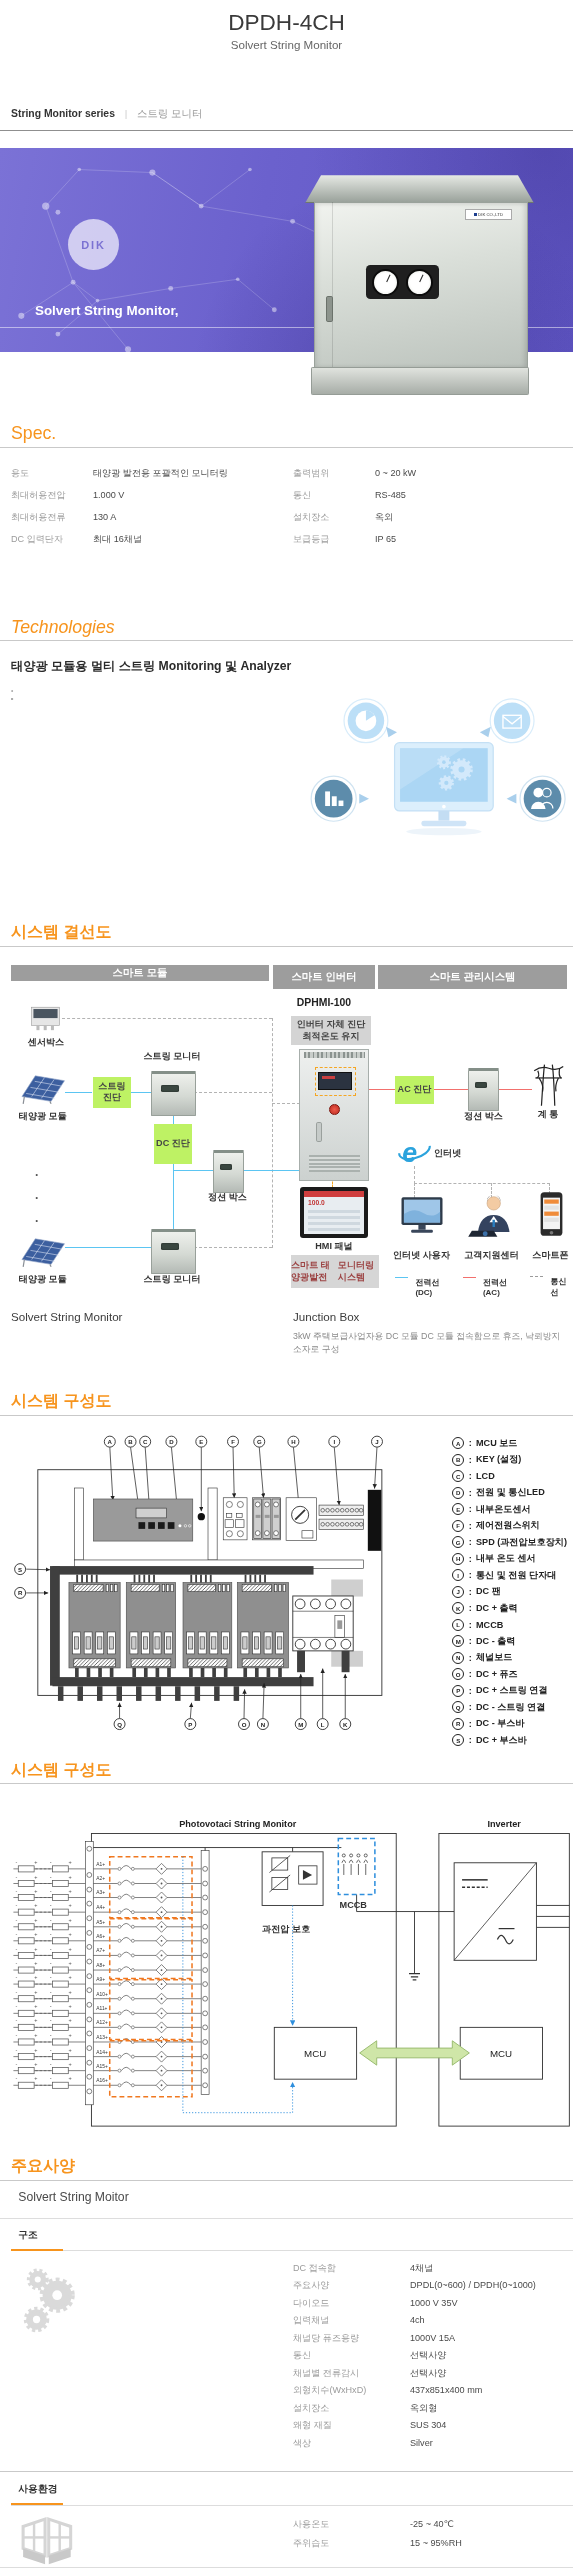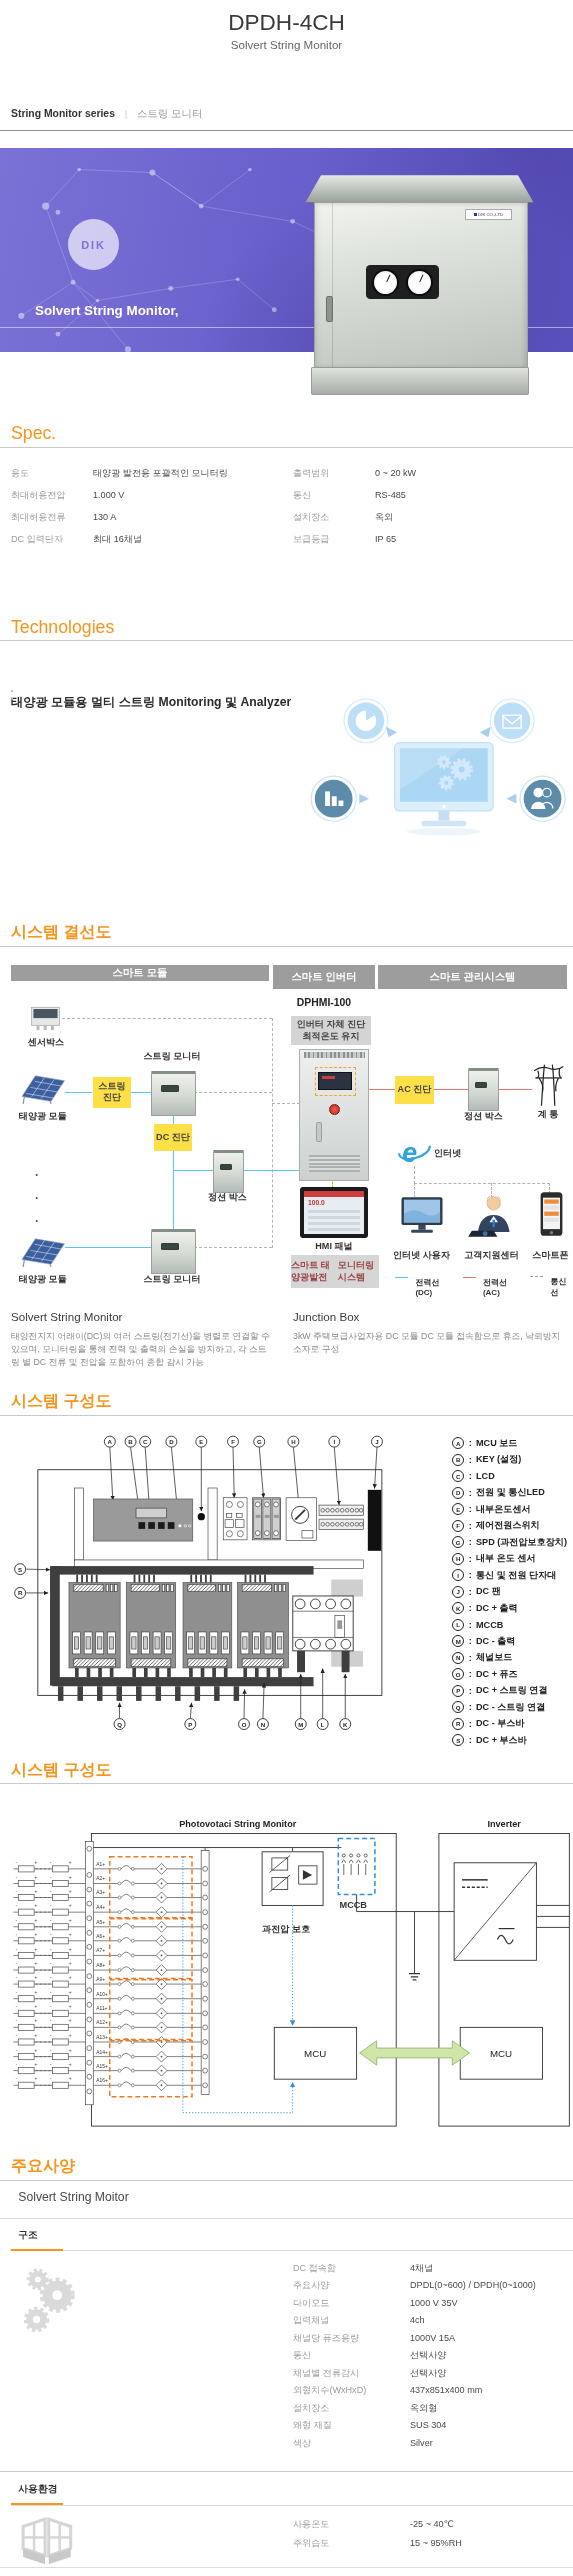--- a/index.html
+++ b/index.html
@@ -12,26 +12,26 @@
   .rule{height:0.6px;background:#c9c9c9;}
   .rule-d{height:0.6px;background:#8f8f8f;}
   .rule-l{height:0.6px;background:#ddd;}
   .spec-col{display:flex;flex-direction:column;}
   .spec-row{display:flex;font-size:9.1px;line-height:1.35;margin-bottom:9.8px;}
   .spec-row .l{width:82px;flex:none;color:#9b9b9b;}
   .spec-row .v{color:#4a4a4a;max-width:171px;}
   .st-row{display:flex;font-size:9.1px;line-height:1.25;margin-bottom:6.1px;}
   .st-row .l{width:117px;flex:none;color:#9b9b9b;}
   .st-row .v{color:#4a4a4a;}
-  .tech-title{font-size:12.2px;font-weight:700;color:#2b2b2b;margin-top:36px;}
+  .tech-title{font-size:12.2px;font-weight:700;color:#2b2b2b;}
   ul.bullets{margin:0;padding:0;list-style:none;width:261px;}
   ul.bullets li{position:relative;padding-left:8px;font-size:9.1px;line-height:1.5;color:#8a8a8a;margin-bottom:8.5px;}
   ul.bullets li::before{content:"•";position:absolute;left:0;top:0.6px;color:#aaa;font-size:6.7px;}
   .bar{background:#9d9d9d;color:#fff;font-weight:700;font-size:10.4px;display:flex;align-items:center;justify-content:center;}
-  .gray-box{background:#fde047;color:#444;font-size:9.1px;font-weight:700;display:flex;align-items:center;justify-content:center;text-align:center;line-height:1.25;}
+  .gray-box{background:#bef264;color:#444;font-size:9.1px;font-weight:700;display:flex;align-items:center;justify-content:center;text-align:center;line-height:1.25;}
   .dlabel{font-size:9.1px;font-weight:700;color:#333;text-align:center;}
   .h-dc{height:1.2px;background:#5bc5f2;}
   .v-dc{width:1.2px;background:#5bc5f2;}
   .h-ac{height:1.2px;background:#f2706d;}
   .h-comm{border-top:1.2px dashed #b3b3b3;height:0;}
   .v-comm{border-left:1.2px dashed #b3b3b3;width:0;}
   .v-orange{border-left:1.2px dashed #f5a623;width:0;}
   .ss{background:linear-gradient(180deg,#eef0ec 0%,#d4d9d3 55%,#b4bab5 100%);border:0.6px solid #98a09a;border-top:3px solid #848f88;border-radius:1.2px;}
   .ss .ss-disp{position:absolute;left:22%;top:28%;width:40%;height:16%;background:#3a4740;border-radius:1.8px;box-shadow:inset 0 0 1.2px #000;}
   .hero{background:
@@ -177,21 +177,21 @@
       <div class="spec-row">
         <span class="l">설치장소</span>
         <span class="v">옥외</span>
       </div>
       <div class="spec-row">
         <span class="l">보급등급</span>
         <span class="v">IP 65</span>
       </div>
   </div>
 
-  <div class="abs sec-h" style="left:11px;top:617px;">Technologies</div>
+  <div class="abs sec-h" style="left:11px;top:617px;font-style:italic;">Technologies</div>
   <div class="abs rule" style="left:0;top:640px;width:573px;"></div>
   <div class="abs tech-title" style="left:11px;top:658px;">태양광 모듈용 멀티 스트링 Monitoring 및 Analyzer</div>
   <ul class="abs bullets" style="left:11px;top:685px;">
     <li></li>
       <li></li>
       <li></li>
       <li></li>
       <li></li>
   </ul>
 
@@ -301,21 +301,21 @@
 
   <div class="abs gray-box" style="left:93px;top:1077px;width:38px;height:30.5px;flex-direction:column;">
     <span>스트링</span>
     <span>진단</span>
   </div>
 
   <div class="abs ss" style="left:151px;top:1071px;width:43px;height:41px;">
       <div class="ss-disp"></div>
     </div>
 
-  <div class="abs gray-box" style="left:154px;top:1124px;width:38px;height:27px;">DC 진단</div>
+  <div class="abs gray-box" style="left:154px;top:1124px;width:38px;height:40px;">DC 진단</div>
 
   <div class="abs ss" style="left:213px;top:1150px;width:29px;height:39px;">
       <div class="ss-disp"></div>
     </div>
   <div class="abs dlabel" style="left:196px;top:1191px;width:63px;">정션 박스</div>
 
   <div class="abs dots3" style="left:35px;top:1161px;">.<br>.<br>.</div>
 
   <svg class="abs" style="left:17px;top:1234px;" width="50" height="34" viewBox="0 0 82 56">
     <polygon points="8,42 30,8 78,16 56,50" fill="#3c5f9f" stroke="#8fa2c6"></polygon>
@@ -417,21 +417,20 @@
         <span class="ls ac"></span>
         <span>전력선 (AC)</span>
       </div>
     <div class="legend-item">
         <span class="ls comm"></span>
         <span>통신선</span>
       </div>
   </div>
 
   <div class="abs desc-title" style="left:11px;top:1310px;">Solvert String Monitor</div>
-  <div class="abs desc-body" style="left:11px;top:1330px;width:263px;">태양전지지 어래이(DC)의 여러 스트링(전기선)을 병렬로 연결할 수 있으며, 모니터링을 통해 전력 및 출력의 손실을 방지하고, 각 스트링 별 DC 전류 및 전압을 포함하여 종합 감시 가능</div>
   <div class="abs desc-title" style="left:293px;top:1310px;">Junction Box</div>
   <div class="abs desc-body" style="left:293px;top:1330px;width:271px;">3kW 주택보급사업자용 DC 모듈 DC 모듈 접속함으로 휴즈, 낙뢰방지 소자로 구성</div>
 
   <div class="abs sec-h-ko" style="left:11px;top:1391px;">시스템 구성도</div>
   <div class="abs rule" style="left:0;top:1415px;width:573px;"></div>
 
   <svg class="abs" style="left:0;top:1427px;" width="427" height="305" viewBox="0 0 700 500">
     <defs>
       <pattern id="hatch" width="6" height="6" patternUnits="userSpaceOnUse">
         <rect width="6" height="6" fill="#fff"></rect>

